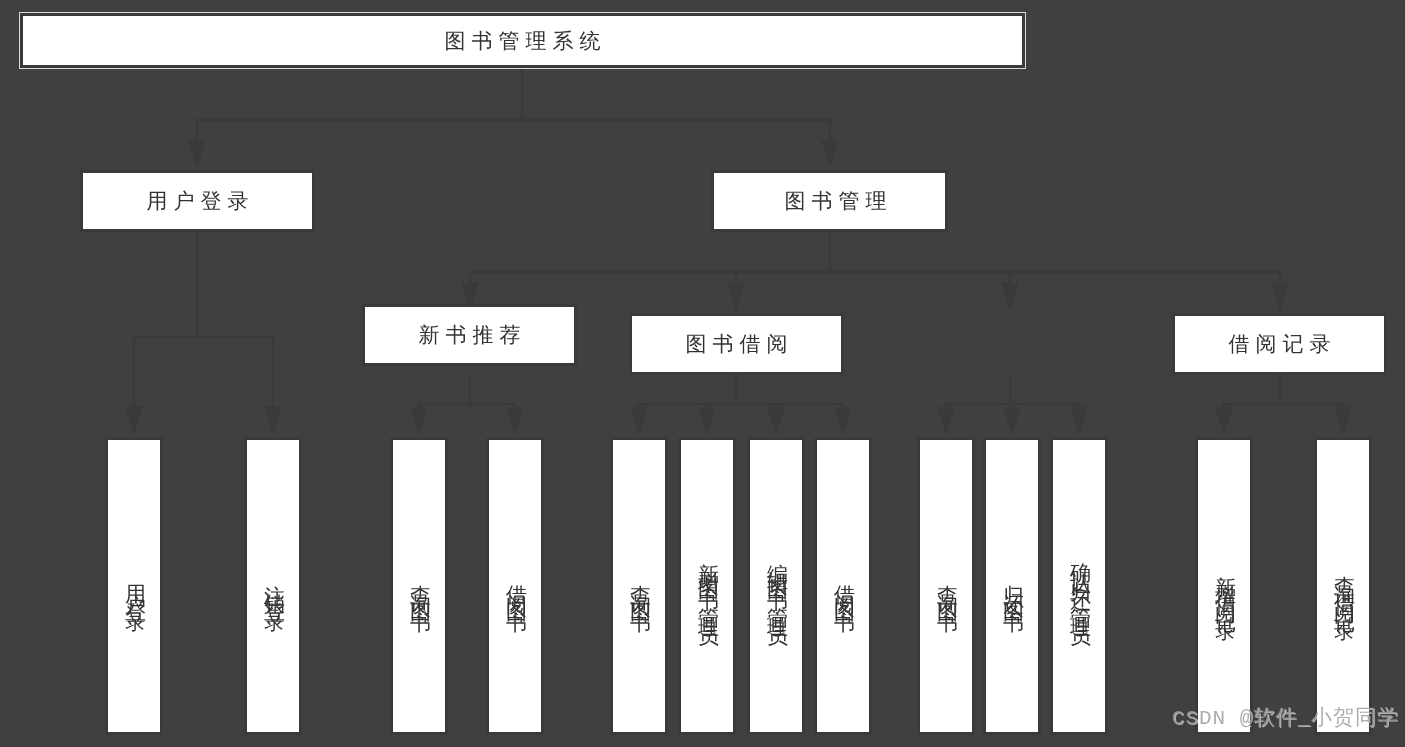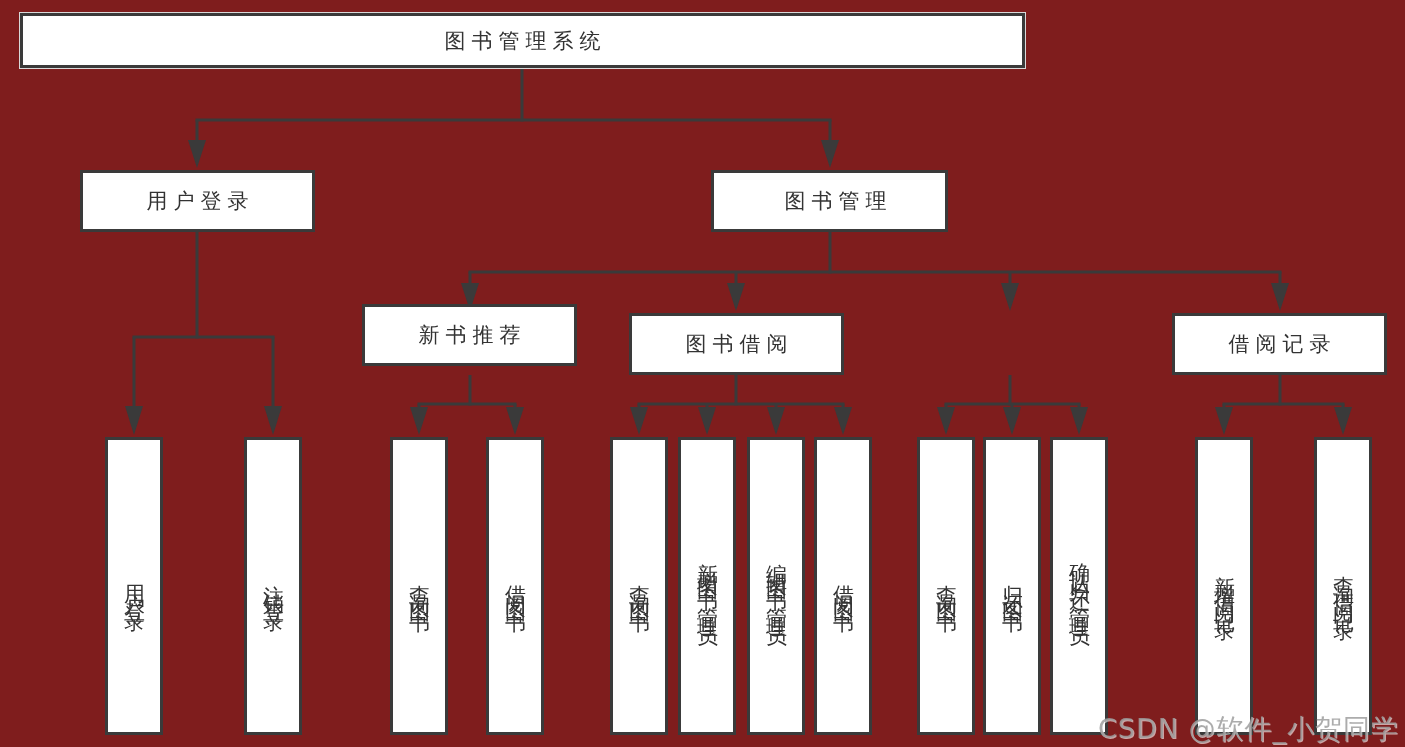--- a/index.html
+++ b/index.html
@@ -5,22 +5,23 @@
   html, body {
     margin: 0;
     padding: 0;
     background: #ffffff;
     font-family: "DejaVu Sans", "Liberation Sans", sans-serif;
   }
   #canvas {
     position: relative;
     width: 1405px;
     height: 747px;
-    background: #7f1d1d;
+    background: #404040;
     overflow: hidden;
+    font-family: Liberation Mono, monospace;
   }
   #connectors {
     position: absolute;
     left: 0; top: 0;
     width: 1405px;
     height: 747px;
   }
   #connectors line { stroke: #3a3a3a; stroke-width: 3; }
   #connectors polygon { fill: #3a3a3a; }
   .node {
@@ -51,22 +52,22 @@
     writing-mode: vertical-rl;
     text-orientation: mixed;
     font-size: 21px;
     letter-spacing: 9px;
     line-height: 1;
     color: #333333;
   }
   #watermark {
     position: absolute;
     right: 6px;
-    bottom: 0;
-    font-size: 27px;
+    bottom: 16px;
+    font-size: 21px;
     letter-spacing: 1px;
     color: rgba(158, 158, 158, 0.85);
     white-space: nowrap;
     text-shadow: 1px 1px 0 rgba(255,255,255,0.6);
   }
 </style>
 </head>
 <body>
 
 <div id="canvas">

